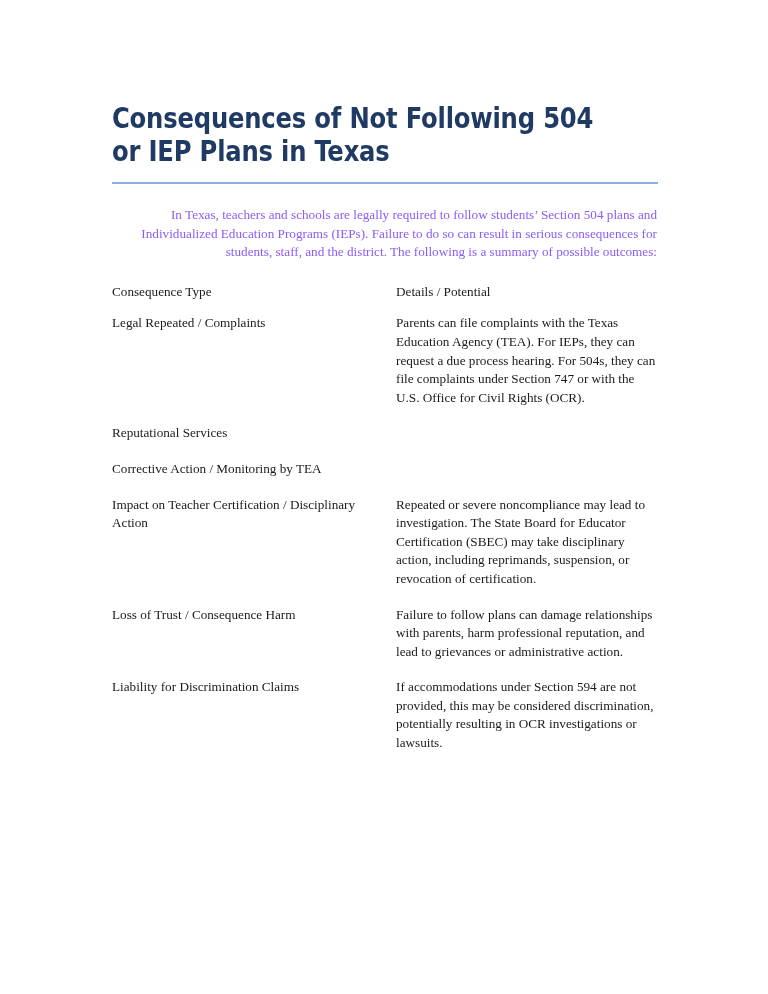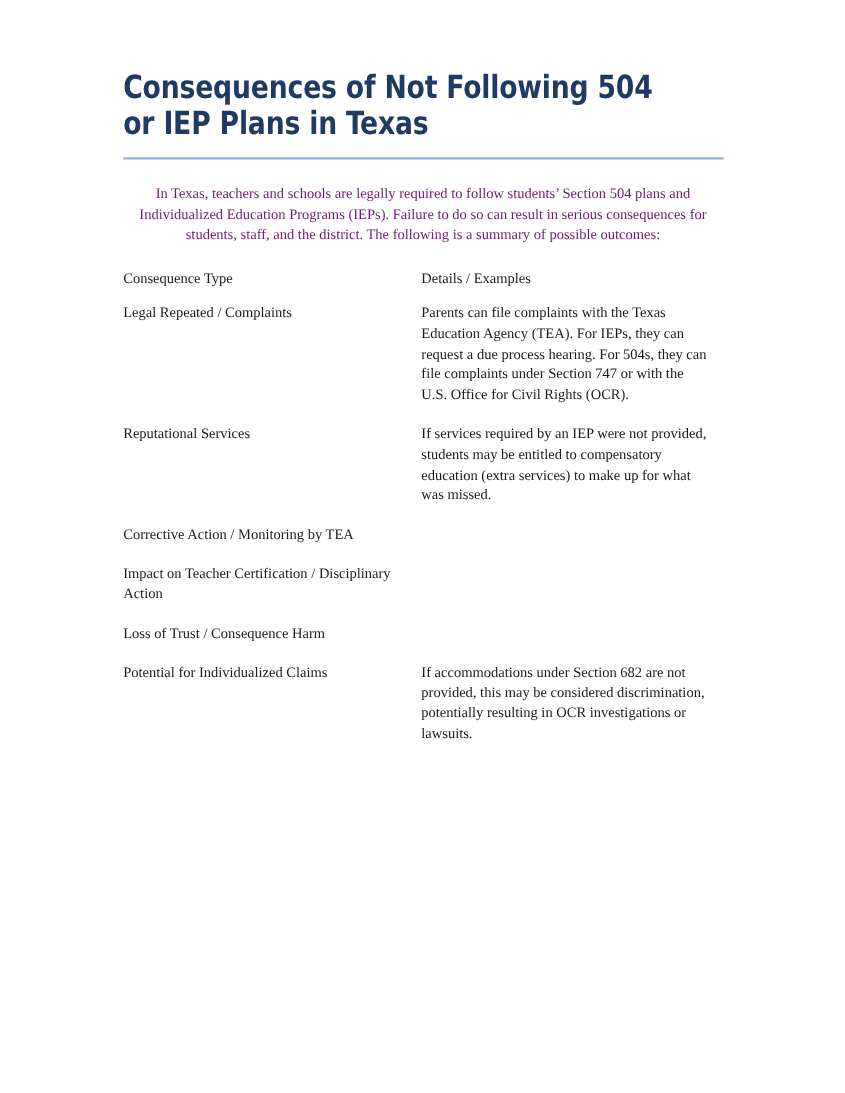--- a/index.html
+++ b/index.html
@@ -13,21 +13,21 @@
     font-family: "Liberation Serif", "DejaVu Serif", serif;
     color: #1a1a1a;
     -webkit-font-smoothing: antialiased;
   }
   .page {
     position: relative;
     width: 768px;
     height: 994px;
     background: #ffffff;
     box-sizing: border-box;
-    padding: 63px 110px 0 112px;
+    padding: 102px 110px 0 112px;
   }
   .doc-title {
     font-family: "DejaVu Sans Condensed", "Liberation Sans Narrow", "Liberation Sans", sans-serif;
     font-weight: bold;
     font-size: 29px;
     line-height: 33px;
     letter-spacing: -0.2px;
     color: #1f3a63;
     margin: 0;
     max-width: 530px;
@@ -38,31 +38,32 @@
     width: 546px;
     height: 2px;
     background: #8fb0de;
     margin: 14px 0 0 0;
   }
   .intro {
     font-size: 13.2px;
     line-height: 18.6px;
     margin: 22px 0 0 0;
     max-width: 545px;
-    color: #701a75;
-    text-align: center;
+    color: #8b5cf6;
+    text-align: right;
   }
   .table {
     margin-top: 21px;
     width: 546px;
   }
   .row {
     display: flex;
     align-items: flex-start;
     margin-bottom: 17px;
+    justify-content: space-between;
   }
   .row:last-child { margin-bottom: 0; }
   .col-left {
     width: 271px;
     flex: 0 0 271px;
     padding-right: 12px;
     box-sizing: border-box;
     font-size: 13.2px;
     line-height: 18.6px;
   }
@@ -86,44 +87,45 @@
   <h1 class="doc-title">Consequences of Not Following 504 or IEP Plans in Texas</h1>
 
   <div class="title-rule"></div>
 
   <p class="intro">In Texas, teachers and schools are legally required to follow students’ Section 504 plans and Individualized Education Programs (IEPs). Failure to do so can result in serious consequences for students, staff, and the district. The following is a summary of possible outcomes:</p>
 
   <div class="table">
 
     <div class="row header-row">
       <div class="col-left">Consequence Type</div>
-      <div class="col-right">Details / Examples</div>
+      <div class="col-right">Details / Potential</div>
     </div>
 
     <div class="row">
       <div class="col-left">Legal Repeated / Complaints</div>
       <div class="col-right">Parents can file complaints with the Texas Education Agency (TEA). For IEPs, they can request a due process hearing. For 504s, they can file complaints under Section 747 or with the U.S. Office for Civil Rights (OCR).</div>
     </div>
 
     <div class="row">
       <div class="col-left">Reputational Services</div>
-      <div class="col-right">If services required by an IEP were not provided, students may be entitled to compensatory education (extra services) to make up for what was missed.</div>
     </div>
 
     <div class="row">
       <div class="col-left">Corrective Action / Monitoring by TEA</div>
     </div>
 
     <div class="row">
       <div class="col-left">Impact on Teacher Certification / Disciplinary Action</div>
+      <div class="col-right">Repeated or severe noncompliance may lead to investigation. The State Board for Educator Certification (SBEC) may take disciplinary action, including reprimands, suspension, or revocation of certification.</div>
     </div>
 
     <div class="row">
       <div class="col-left">Loss of Trust / Consequence Harm</div>
+      <div class="col-right">Failure to follow plans can damage relationships with parents, harm professional reputation, and lead to grievances or administrative action.</div>
     </div>
 
     <div class="row">
-      <div class="col-left">Potential for Individualized Claims</div>
-      <div class="col-right">If accommodations under Section 682 are not provided, this may be considered discrimination, potentially resulting in OCR investigations or lawsuits.</div>
+      <div class="col-left">Liability for Discrimination Claims</div>
+      <div class="col-right">If accommodations under Section 594 are not provided, this may be considered discrimination, potentially resulting in OCR investigations or lawsuits.</div>
     </div>
 
   </div>
 </div>
 
 </body></html>

